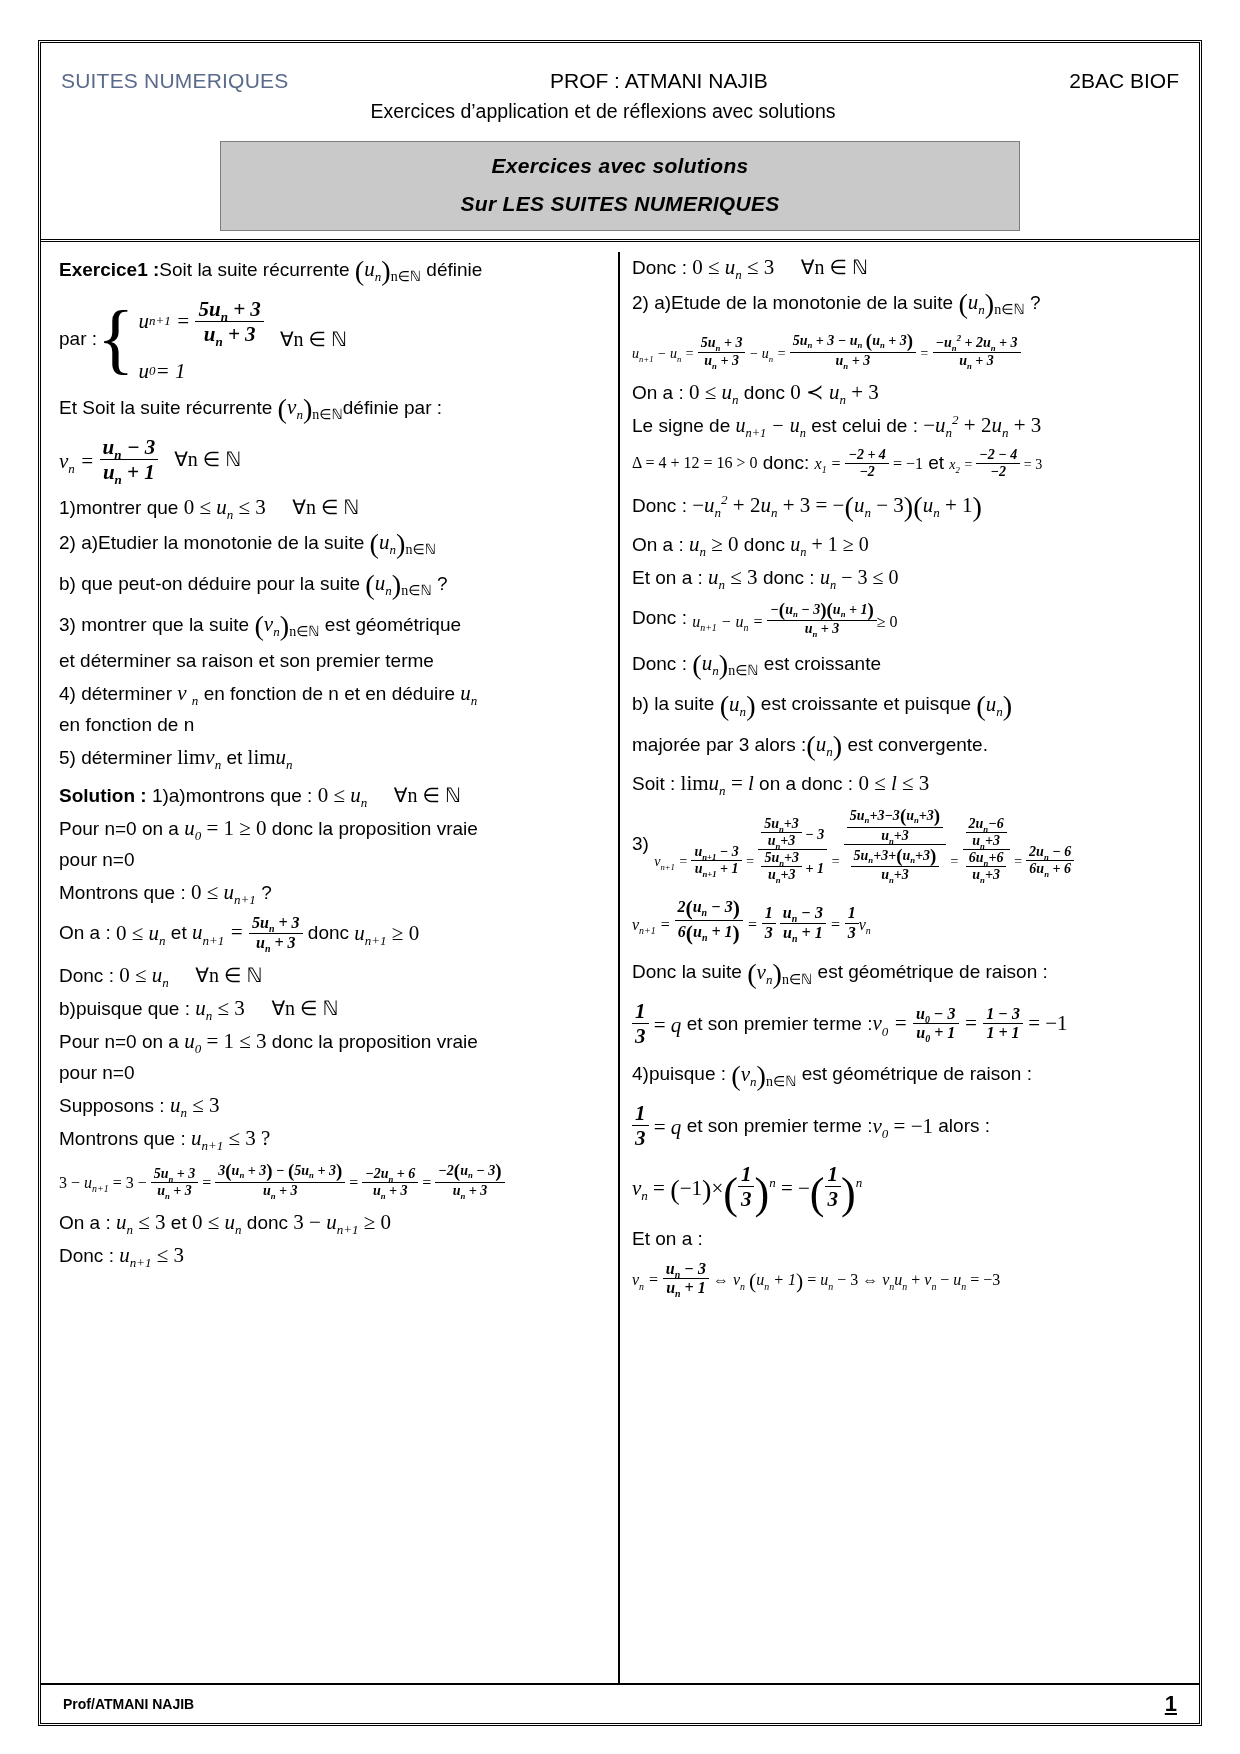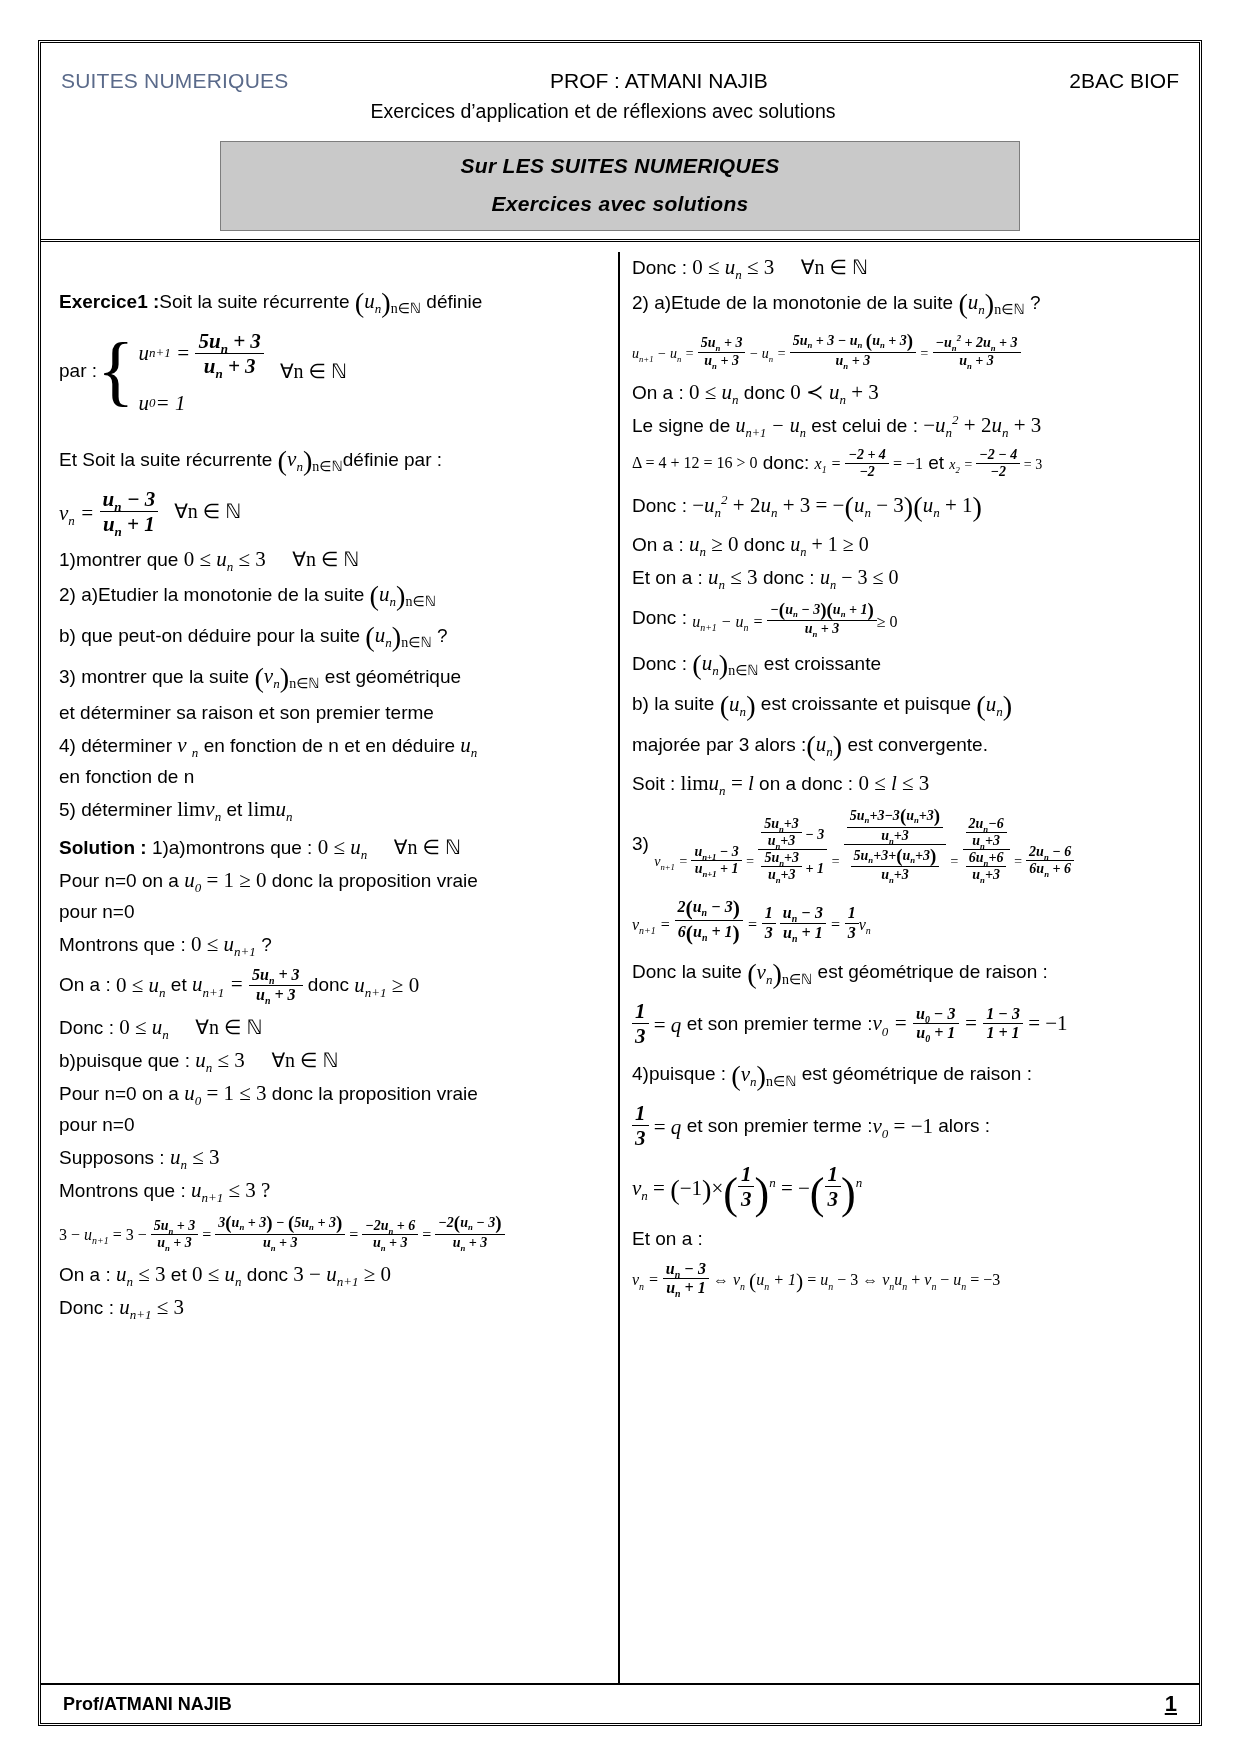--- a/index.html
+++ b/index.html
@@ -96,21 +96,21 @@
   }
   .col-left  { border-right: 2px solid #000; }
   .col-right { }
 
   .ln {
     font-size: 19px;
     line-height: 1.05;
     margin: 0 0 11px 0;
     white-space: nowrap;
   }
-  .ln.wrap { white-space: normal; margin-top: 32px; }
+  .ln.wrap { white-space: normal; }
   .b { font-weight: bold; }
 
   
   .m {
     font-family: "Liberation Serif", serif;
     font-style: italic;
     font-size: 21px;
   }
   .mn { font-style: normal; }
   .small { font-size: 20px; }
@@ -180,21 +180,21 @@
     flex: 0 0 auto;
     border-top: 2px solid #000;
     display: flex;
     align-items: center;
     justify-content: space-between;
     padding: 6px 22px 6px 22px;
     box-sizing: border-box;
   }
   .footer-left {
     font-weight: bold;
-    font-size: 18px;
+    font-size: 14px;
   }
   .footer-right {
     font-weight: bold;
     font-size: 22px;
     text-decoration: underline;
   }
   .row-flex { display: flex; align-items: center; flex-wrap: nowrap; }
   .gap { display: inline-block; width: 16px; }
 </style>
 </head>
@@ -204,22 +204,22 @@
   <div class="sheet">
 
     <div class="header-block">
       <div class="header-row">
         <div class="hdr-left">SUITES NUMERIQUES</div>
         <div class="hdr-center">PROF : ATMANI NAJIB</div>
         <div class="hdr-right">2BAC BIOF</div>
       </div>
       <div class="header-sub">Exercices d’application et de réflexions avec solutions</div>
       <div class="title-box">
+        <div class="title-line">Exercices avec solutions</div>
         <div class="title-line">Sur LES SUITES NUMERIQUES</div>
-        <div class="title-line">Exercices avec solutions</div>
       </div>
     </div>
 
     <div class="body-block">
 
       <div class="col col-left">
 
         <div class="ln wrap">
           <span class="b">Exercice1 :</span><span>Soit la suite récurrente</span>
           <span class="m"><span class="paren">(</span><i>u</i><sub>n</sub><span class="paren">)</span><sub class="tiny mn">n∈ℕ</sub></span>

